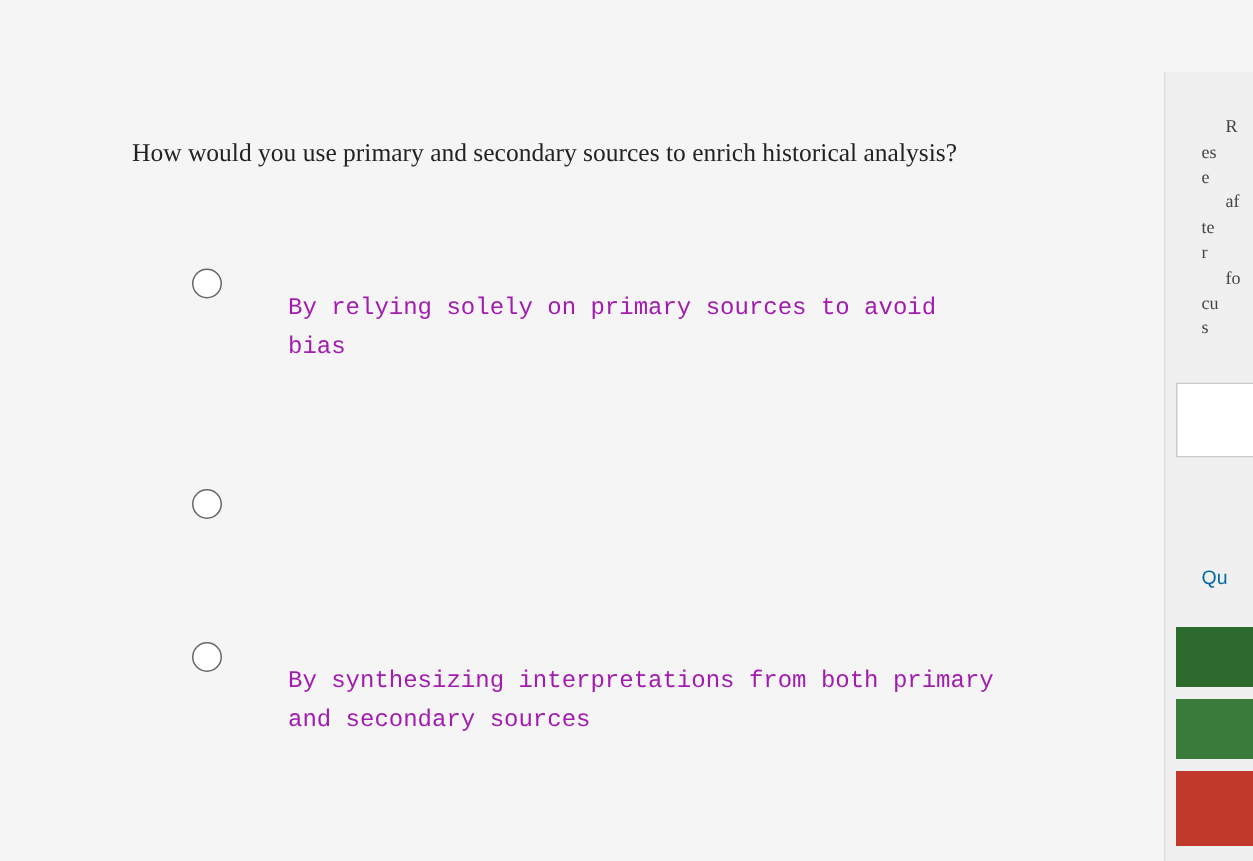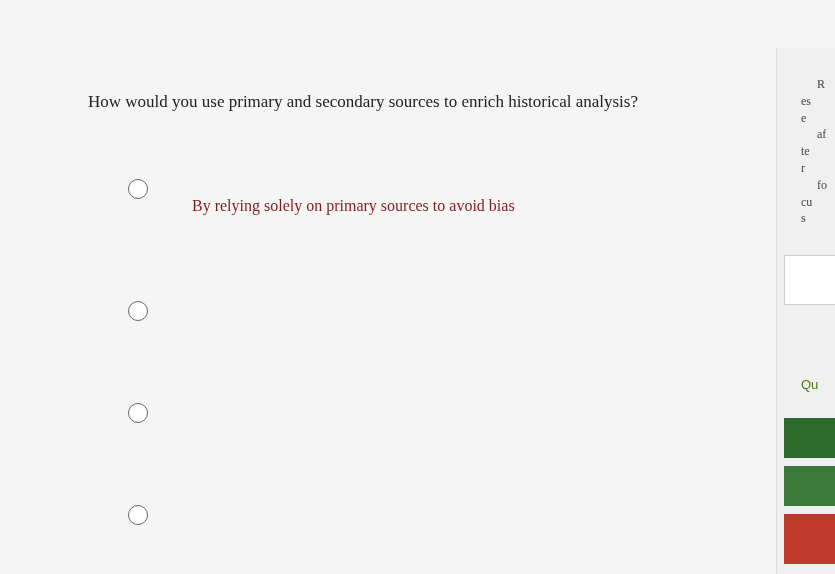--- a/index.html
+++ b/index.html
@@ -53,22 +53,22 @@
       border: 1.5px solid #666;
       border-radius: 50%;
       flex-shrink: 0;
       margin-top: 2px;
       background: white;
     }
 
     .option-label {
       font-size: 16px;
       line-height: 1.6;
-      color: #7f1d1d;
-      font-family: Liberation Serif, serif;
+      color: #a21caf;
+      font-family: Liberation Mono, monospace;
     }
 
     .sidebar {
       width: 75px;
       background: #f0f0f0;
       display: flex;
       flex-direction: column;
       align-items: flex-start;
       padding: 8px 4px;
       gap: 4px;
@@ -112,21 +112,21 @@
 
     .sidebar-box-red {
       width: 60px;
       height: 50px;
       background: #c0392b;
       margin: 2px auto;
     }
 
     .sidebar-qu-label {
       font-size: 13px;
-      color: #4d7c0f;
+      color: #0369a1;
       font-family: Arial, sans-serif;
       padding: 4px;
       margin-top: 4px;
     }
   </style>
 </head>
 <body>
 
 <div class="main-content">
   <div class="question-text">How would you use primary and secondary sources to enrich historical analysis?</div>
@@ -137,20 +137,21 @@
       <div class="radio-circle"></div>
       <span class="option-label">By relying solely on primary sources to avoid bias</span>
     </div>
 
     <div class="option-item">
       <div class="radio-circle"></div>
     </div>
 
     <div class="option-item">
       <div class="radio-circle"></div>
+      <span class="option-label">By synthesizing interpretations from both primary and secondary sources</span>
     </div>
 
     <div class="option-item">
       <div class="radio-circle"></div>
     </div>
 
   </div>
 </div>
 
 <div class="sidebar">

